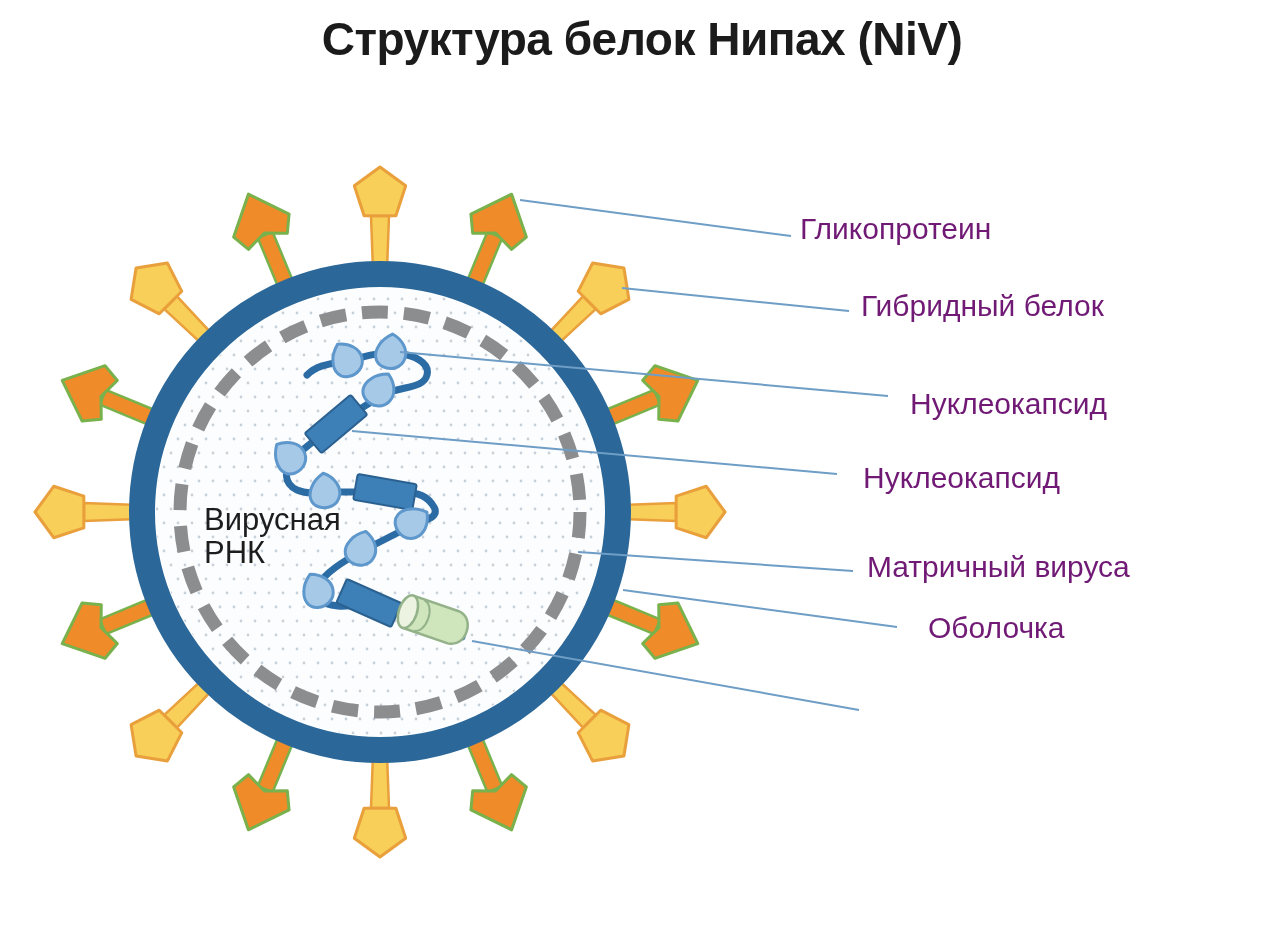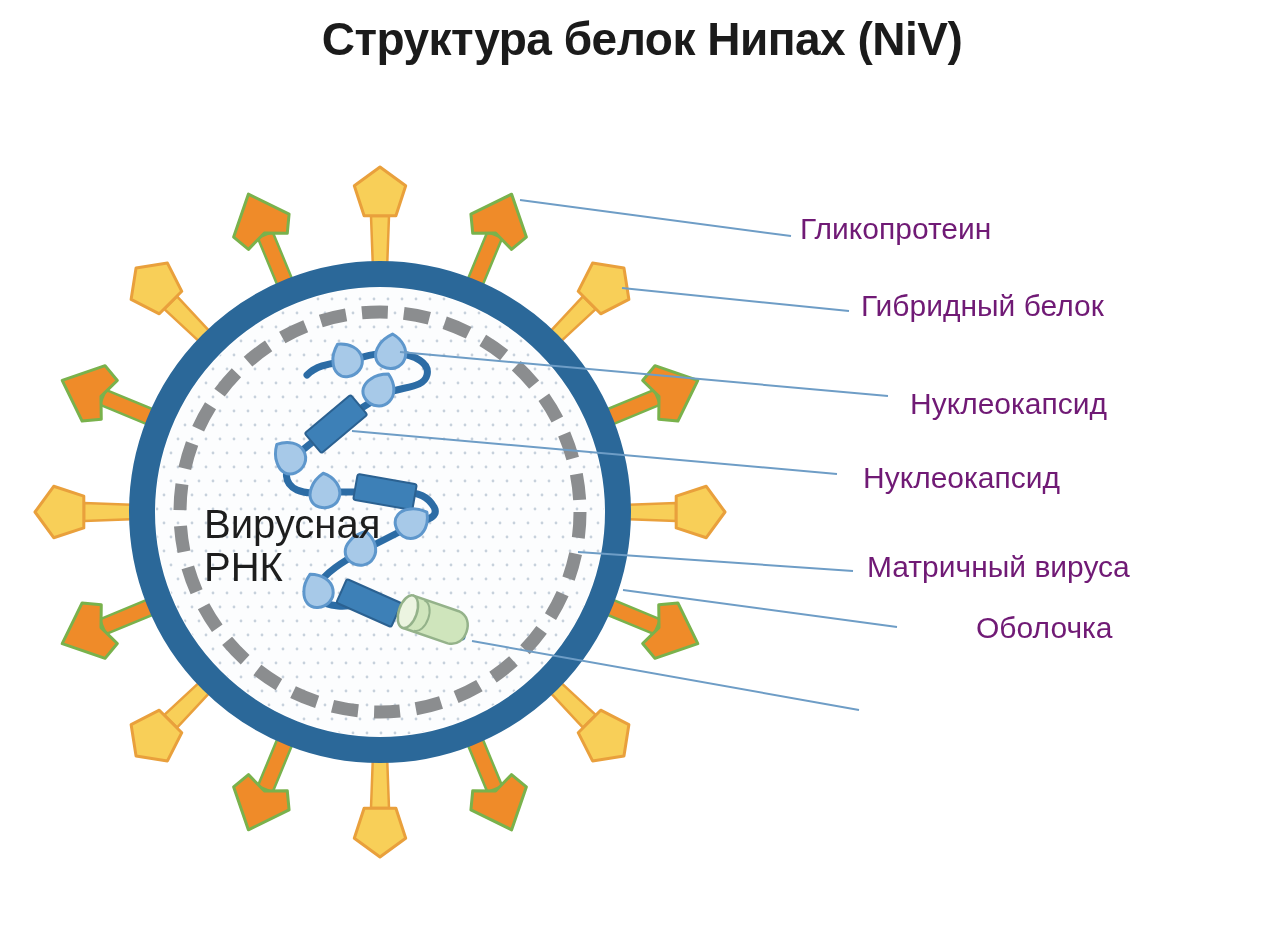--- a/index.html
+++ b/index.html
@@ -26,26 +26,26 @@
     font-size:30px;
     line-height:1.15;
     color:#701a75;
     white-space:nowrap;
   }
   .lbl-glycoprotein  {left:800px; top:212px;}
   .lbl-fusion        {left:861px; top:289px;}
   .lbl-nucleocapsid  {left:910px; top:387px;}
   .lbl-phosphoprotein{left:863px; top:461px;}
   .lbl-matrix        {left:867px; top:550px;}
-  .lbl-envelope      {left:928px; top:611px;margin-left:48px;}
+  .lbl-envelope      {left:928px; top:611px;}
   .lbl-rnapol        {left:881px; top:690px;}
   .rna-label{
     position:absolute;
     left:204px; top:503px;
-    font-size:40px;
+    font-size:31px;
     line-height:1.07;
     color:#1d1d1d;
     white-space:pre-line;
   }
 </style>
 </head>
 <body>
 
 <div class="stage">
 

